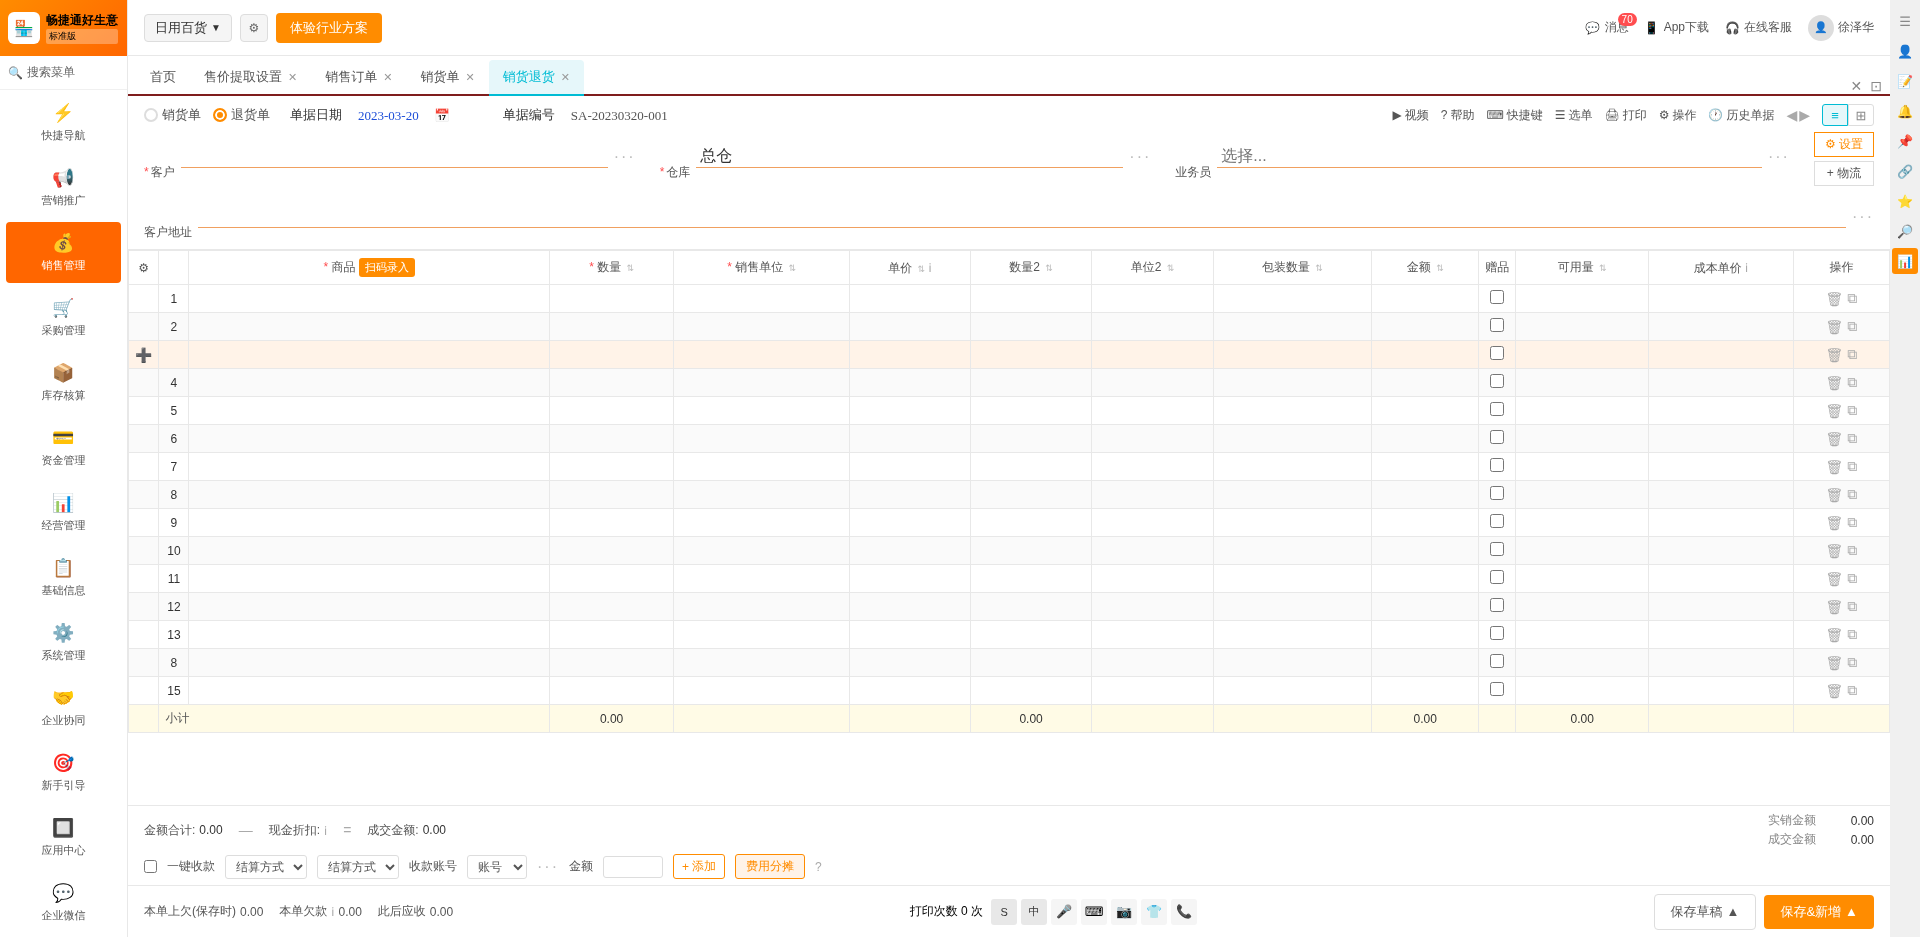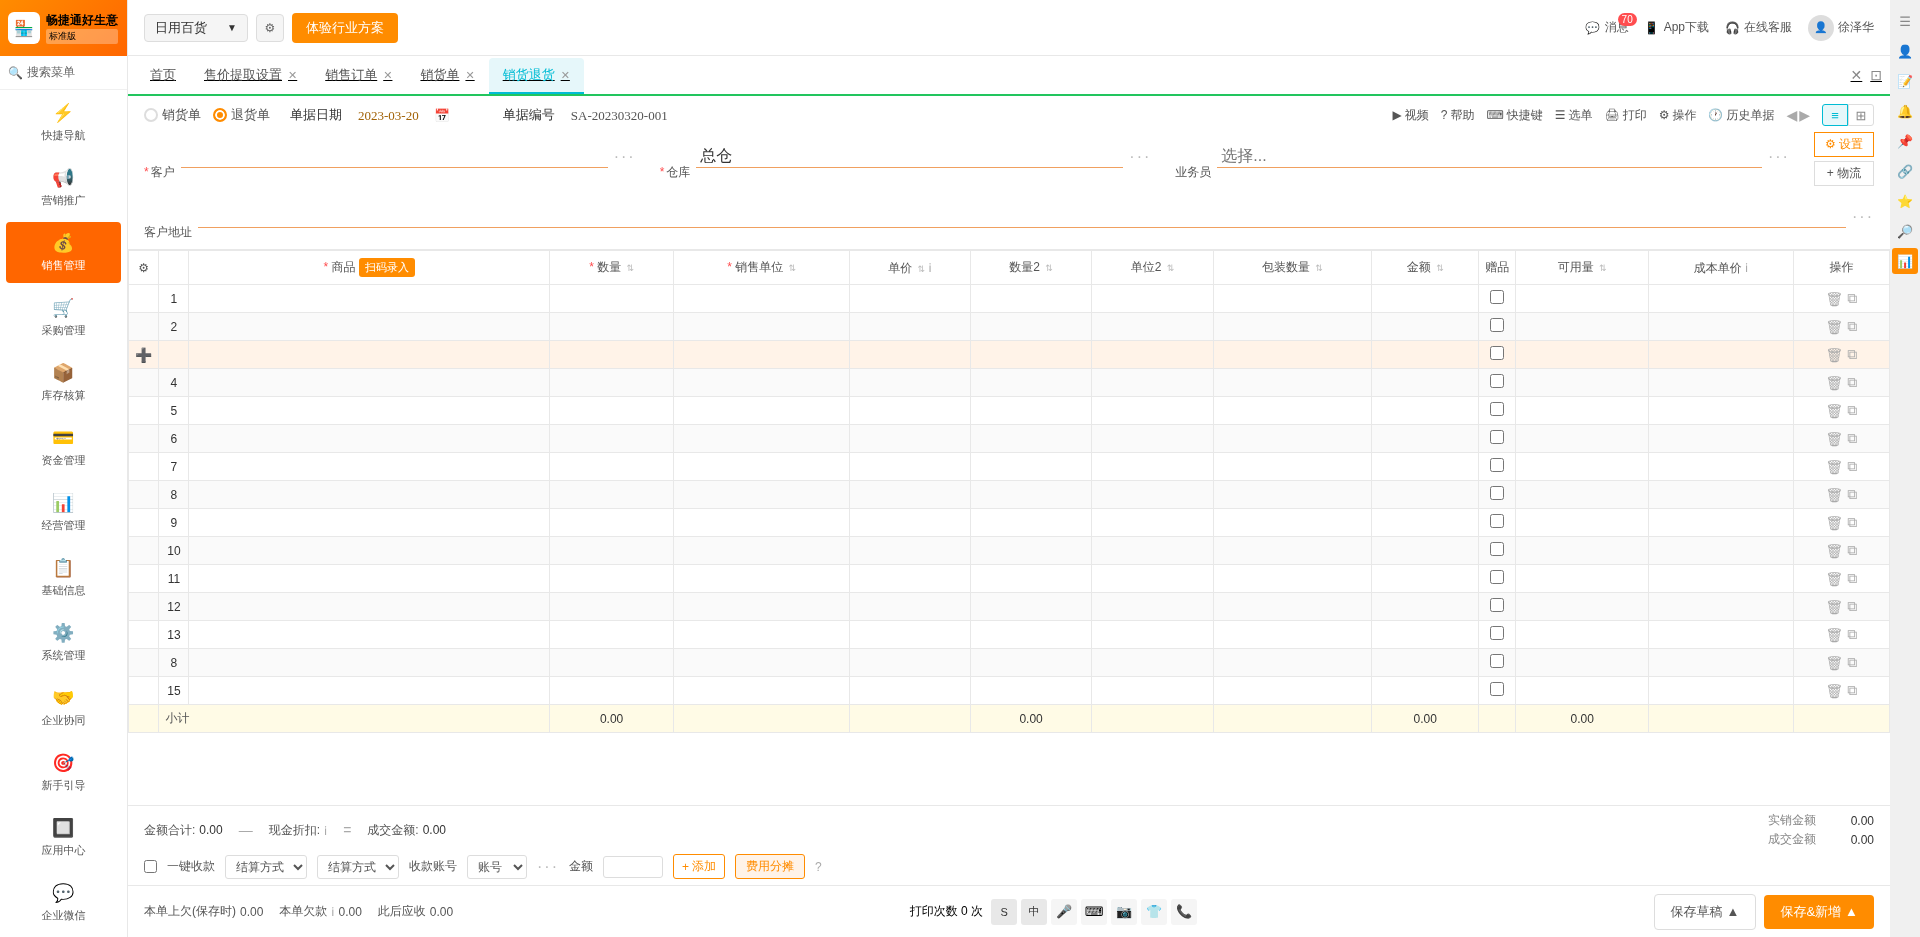--- a/index.html
+++ b/index.html
@@ -17,41 +17,41 @@
     .sidebar-item { display: flex; flex-direction: column; align-items: center; padding: 10px 4px; cursor: pointer; color: #555; font-size: 11px; gap: 4px; border-radius: 4px; margin: 2px 6px; }
     .sidebar-item.active { background: #ff6600; color: #fff; }
     .sidebar-item .item-icon { font-size: 18px; }
 
     
     .main-content { flex: 1; display: flex; flex-direction: column; overflow: hidden; }
 
     
     .top-header { background: #fff; height: 56px; display: flex; align-items: center; justify-content: space-between; padding: 0 16px; border-bottom: 1px solid #e8e8e8; }
     .header-left { display: flex; align-items: center; gap: 8px; }
-    .daily-goods { display: flex; align-items: center; gap: 20px; font-size: 13px; color: #333; background: #f5f5f5; border: 1px solid #ddd; border-radius: 4px; padding: 4px 10px; cursor: pointer; }
+    .daily-goods { display: flex; align-items: center; gap: 4px; font-size: 13px; color: #333; background: #f5f5f5; border: 1px solid #ddd; border-radius: 4px; padding: 4px 10px; cursor: pointer; }
     .settings-icon { width: 28px; height: 28px; background: #f5f5f5; border: 1px solid #ddd; border-radius: 4px; display: flex; align-items: center; justify-content: center; cursor: pointer; color: #666; }
     .experience-btn { background: #ff8c00; color: #fff; border: none; border-radius: 4px; padding: 6px 14px; cursor: pointer; font-size: 13px; }
     .header-right { display: flex; align-items: center; gap: 16px; }
     .header-icon-item { display: flex; align-items: center; gap: 4px; cursor: pointer; color: #555; font-size: 12px; position: relative; }
     .msg-badge { background: #ff4d4f; color: #fff; font-size: 10px; border-radius: 8px; padding: 1px 4px; position: absolute; top: -6px; right: -8px; }
     .user-avatar { width: 26px; height: 26px; background: #ddd; border-radius: 50%; display: flex; align-items: center; justify-content: center; font-size: 11px; }
 
     
-    .tab-bar { background: #fff; border-bottom: 2px solid #22c55e; display: flex; align-items: center; padding: 0 8px; height: 40px; text-decoration: underline; }
+    .tab-bar { background: #fff; border-bottom: 2px solid #7f1d1d; display: flex; align-items: flex-end; padding: 0 8px; height: 40px; }
     .tab-item { padding: 8px 14px; cursor: pointer; color: #555; font-size: 13px; display: flex; align-items: center; gap: 4px; border-bottom: 2px solid transparent; margin-bottom: -2px; white-space: nowrap; }
     .tab-item.active { color: #00bcd4; border-bottom: 2px solid #00bcd4; font-weight: 500; background: #e6f7fa; border-radius: 4px 4px 0 0; }
     .tab-close { font-size: 11px; color: #999; cursor: pointer; margin-left: 2px; }
     .tab-bar-right { margin-left: auto; display: flex; align-items: center; gap: 8px; }
     .radio-group { display: flex; align-items: center; gap: 12px; }
     .radio-item { display: flex; align-items: center; gap: 4px; cursor: pointer; font-size: 13px; color: #555; }
     .radio-circle { width: 14px; height: 14px; border: 2px solid #ddd; border-radius: 50%; }
     .radio-circle.checked { border-color: #ff8c00; background: #ff8c00; box-shadow: inset 0 0 0 2px #fff; }
     .doc-info { display: flex; align-items: flex-end; gap: 16px; font-size: 13px; color: #555; font-family: Liberation Serif, serif; }
     .doc-info .label { color: #333; }
-    .doc-date { color: #a16207; }
+    .doc-date { color: #1d4ed8; }
     .field-label { color: #555; font-size: 12px; white-space: nowrap; margin-top: 32px; }
     .field-label.required::before { content: '*'; color: #ff4d4f; margin-right: 2px; }
     .field-input { border: none; border-bottom: 1px solid #f0a060; outline: none; padding: 2px 4px; font-size: 16px; flex: 1; min-width: 80px; background: transparent; color: #333; }
     .action-btn { border: 1px solid #ddd; background: #fff; border-radius: 0; padding: 3px 10px; font-size: 12px; cursor: pointer; color: #555; white-space: nowrap; }
     .action-btn.orange { border-color: #ff8c00; color: #ff8c00; }
 
     
     .table-container { flex: 1; overflow: auto; background: #fff; }
     .data-table { width: 100%; border-collapse: collapse; font-size: 12px; }
     .data-table thead tr { background: #f5f5f5; }

